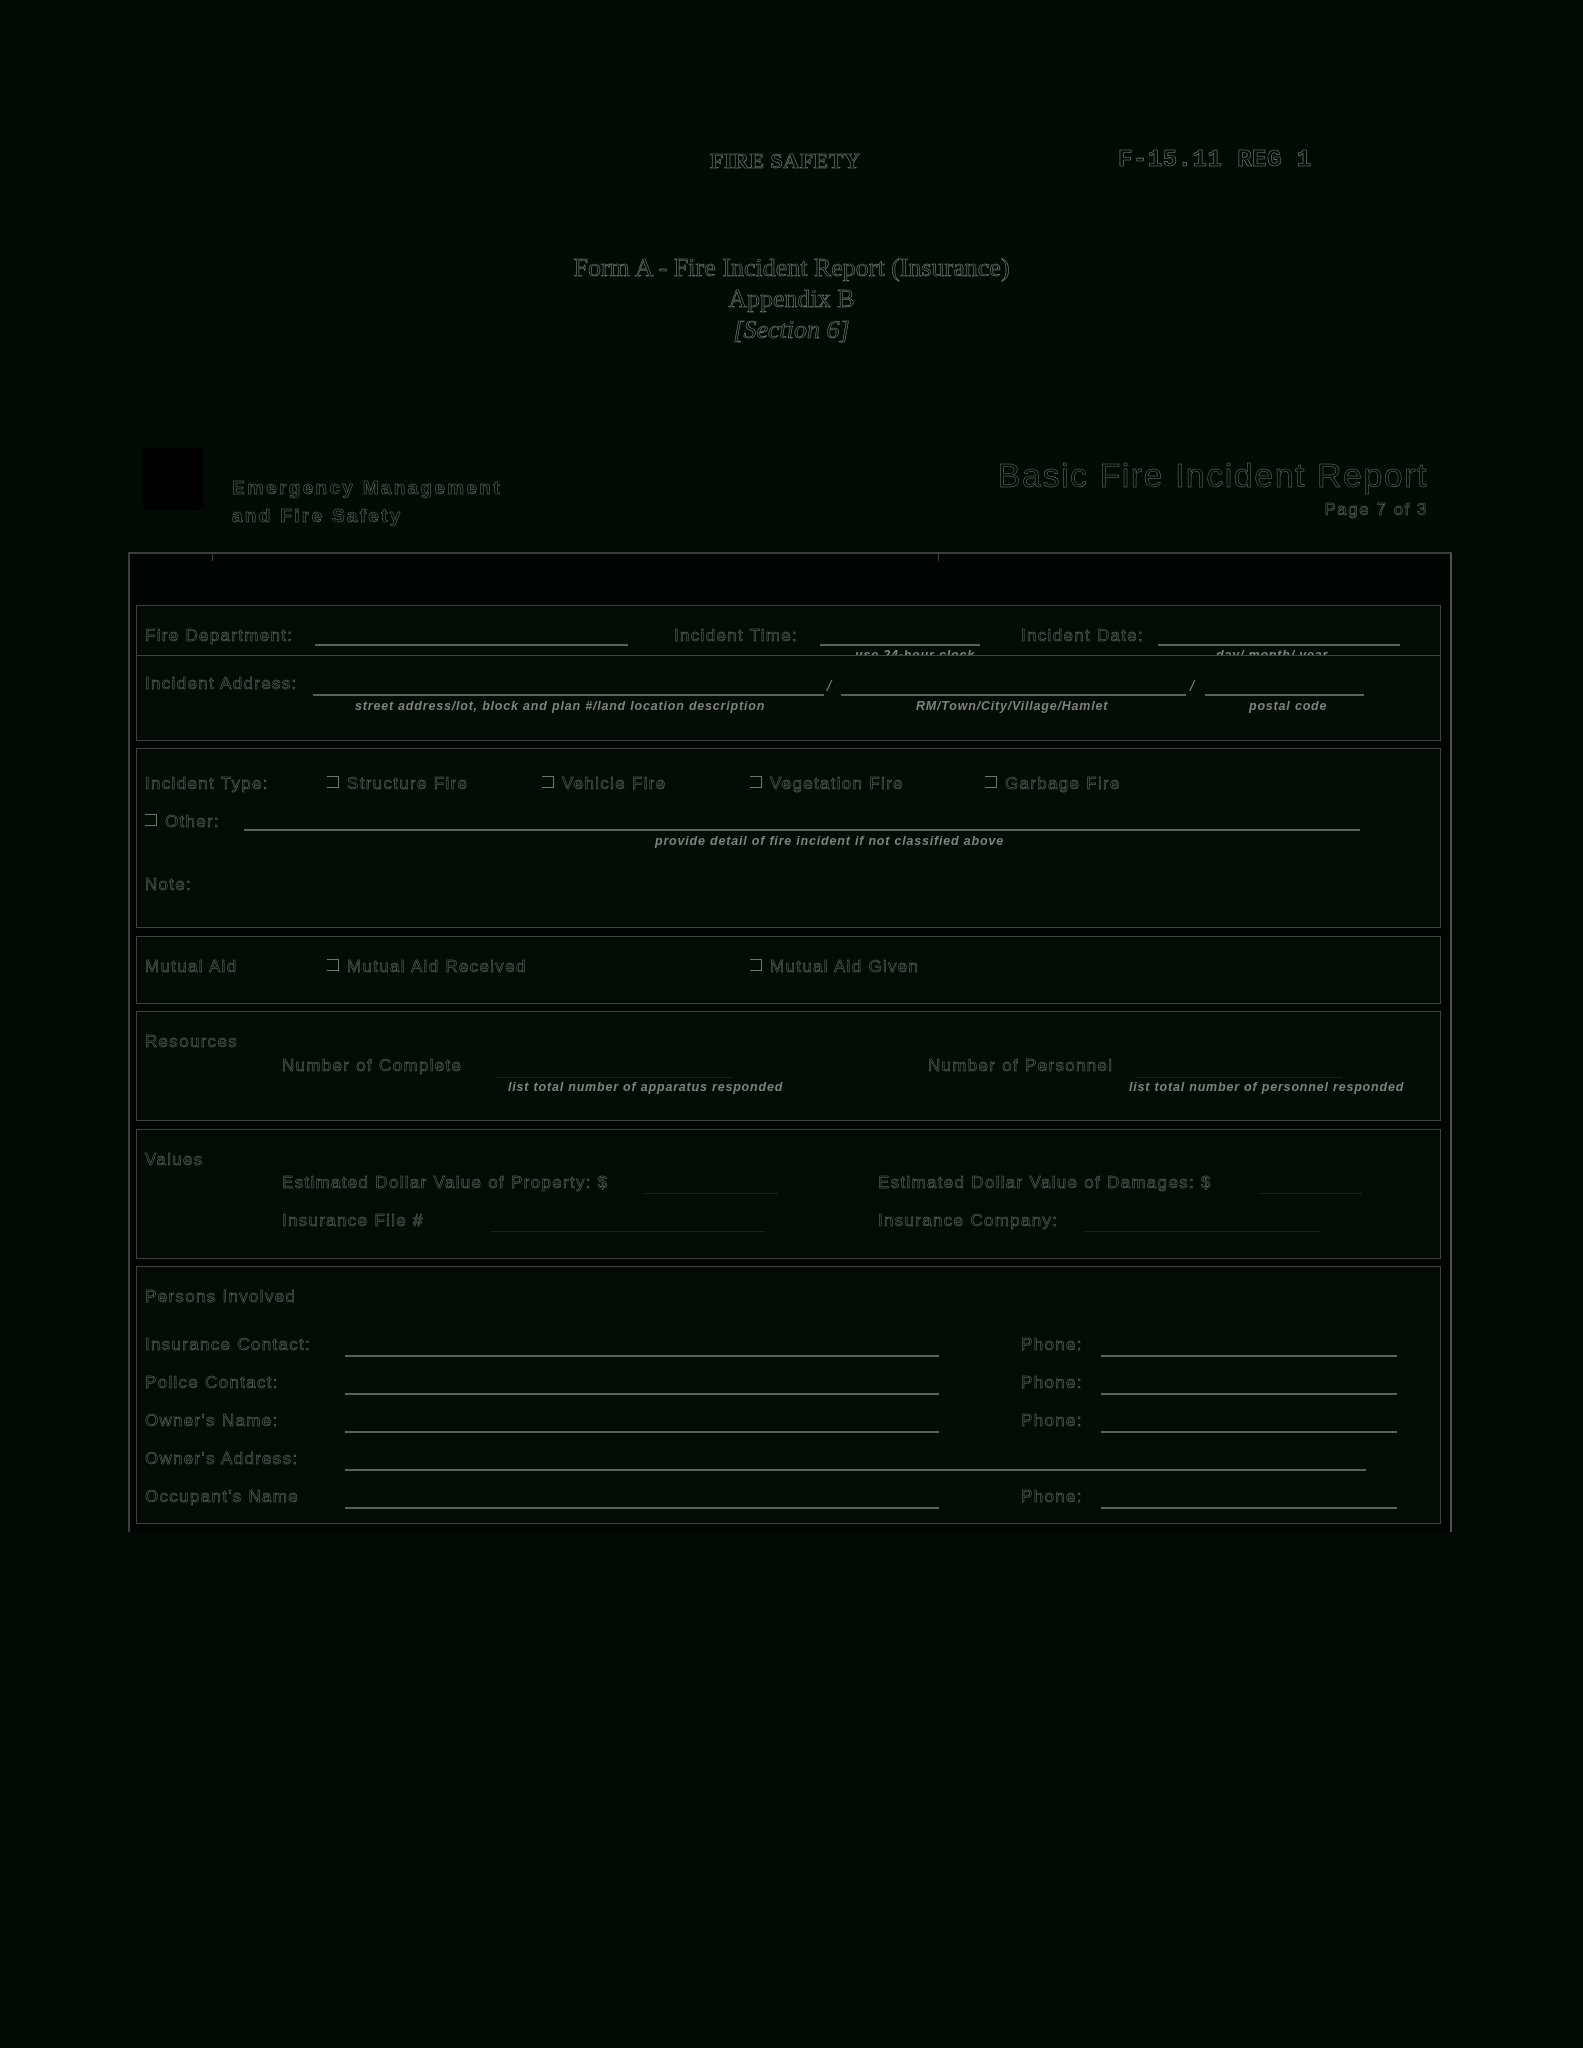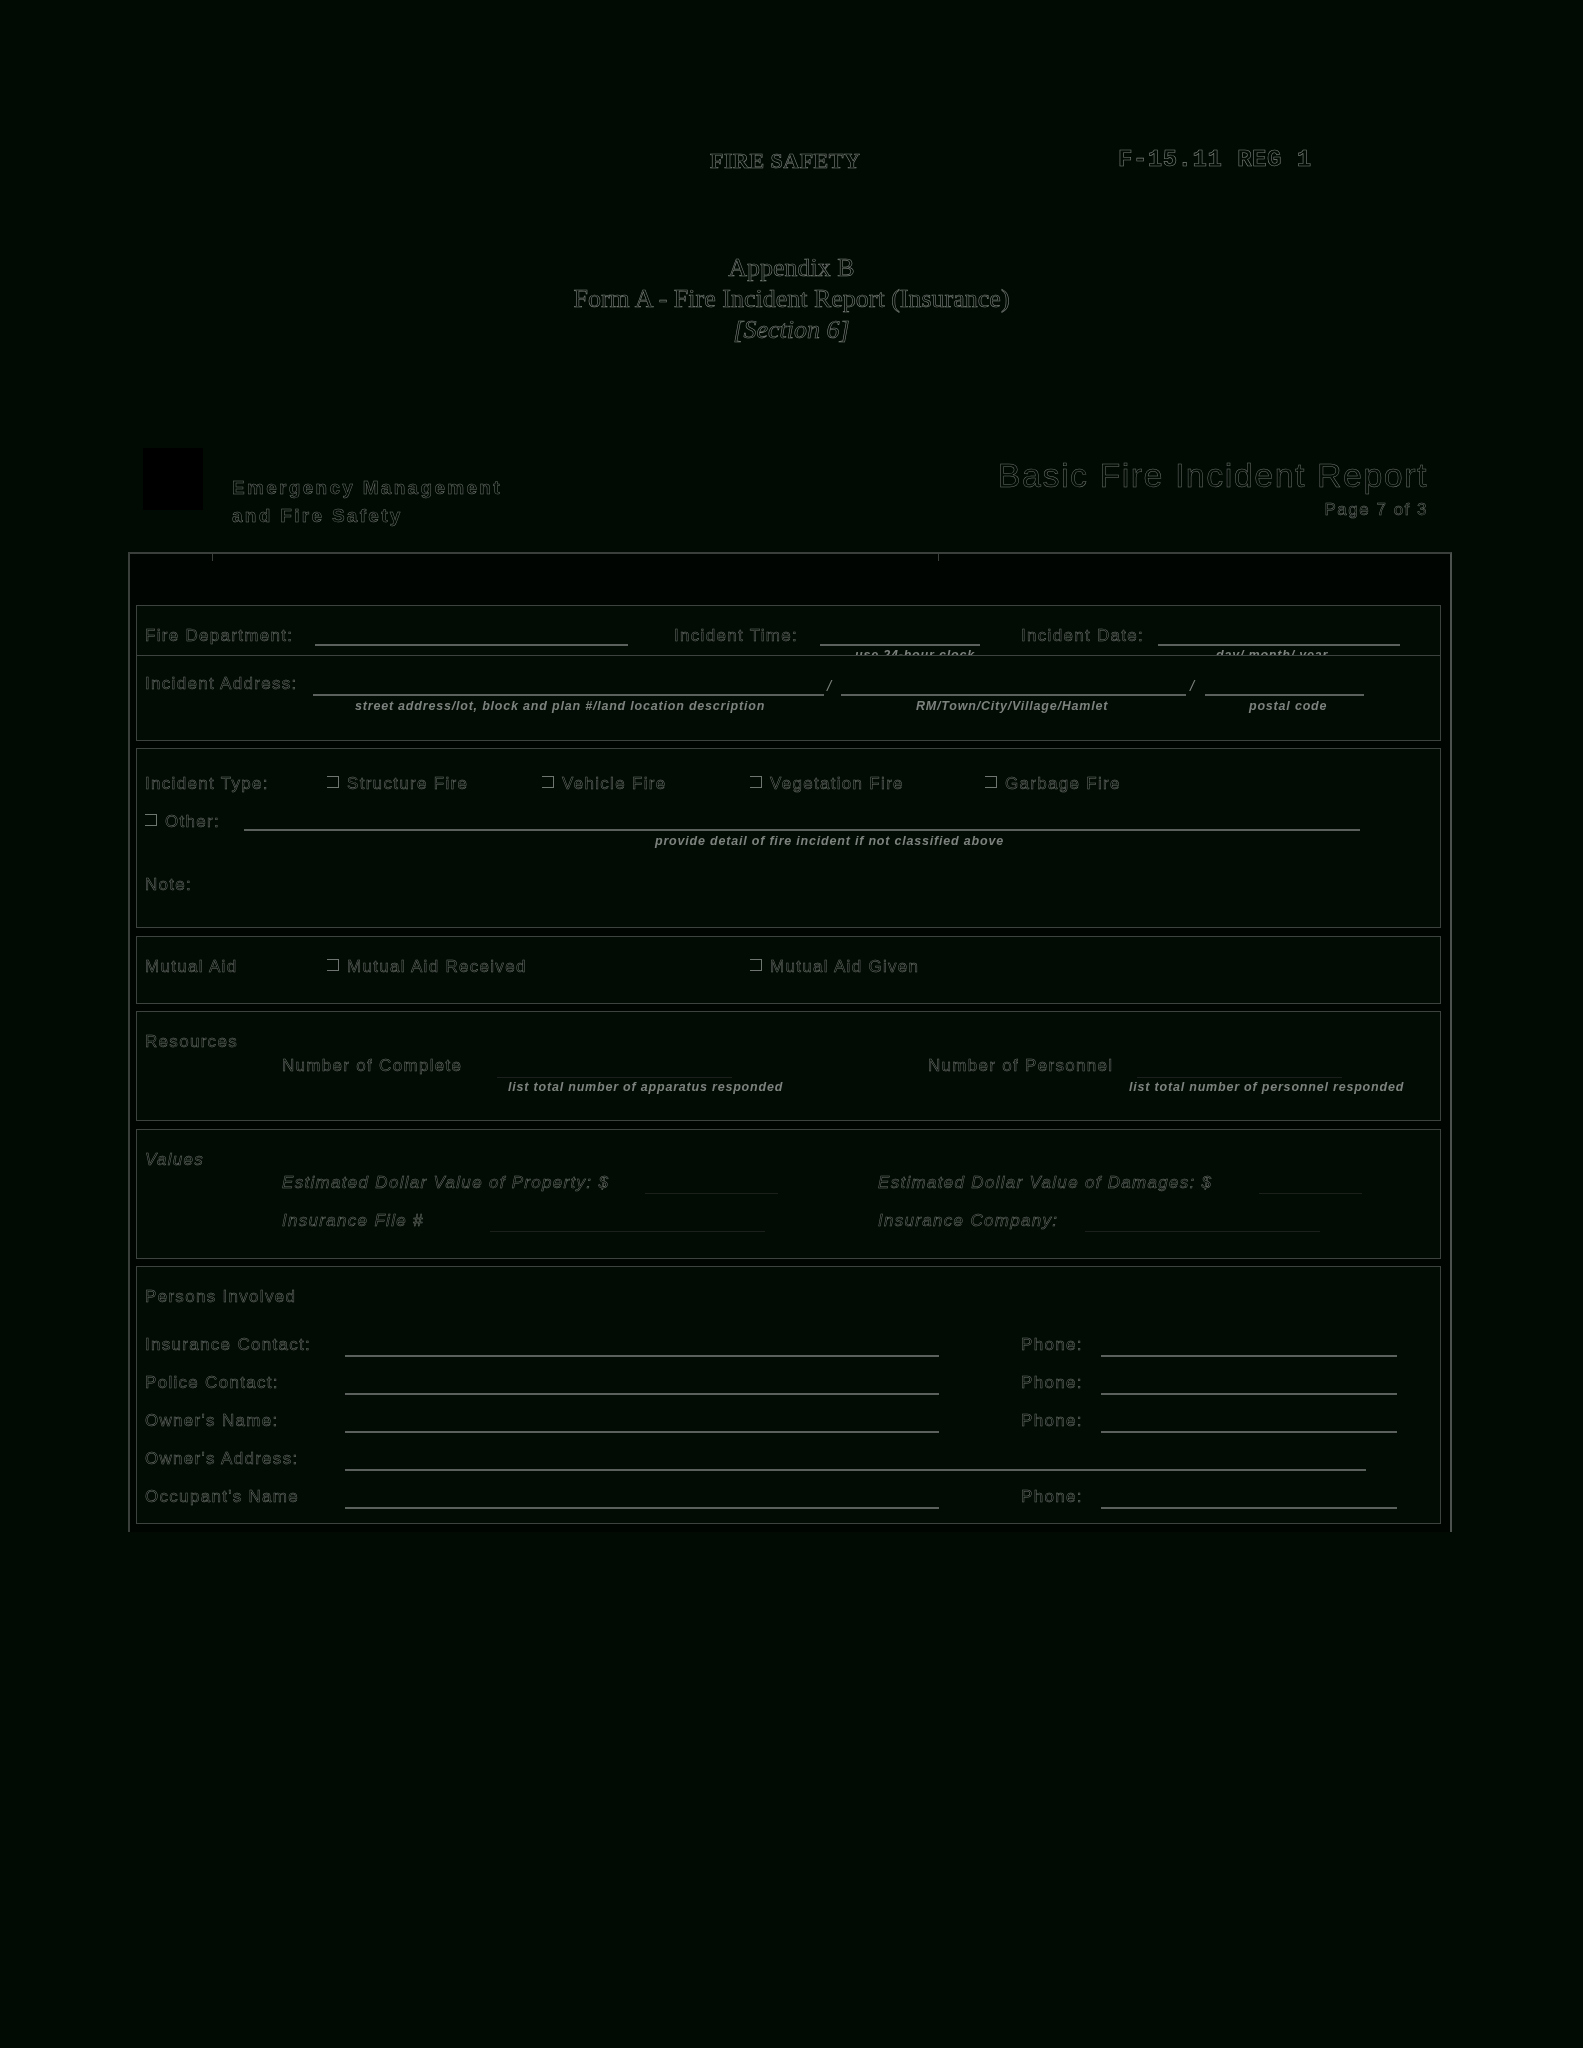--- a/index.html
+++ b/index.html
@@ -31,22 +31,22 @@
   .box { display:inline-block; width:11px; height:10px; border:1.5px solid #6f7570; border-left:none; margin-right:8px; vertical-align:1px; }
   .slash { position:absolute; font-size:15px; font-style:italic; color:#7c827d; }
 </style>
 </head>
 <body>
 
 <div class="abs serif outline hdr" style="left:710px;top:148px;">FIRE SAFETY</div>
 <div class="abs serif outline hdr" style="left:1118px;top:146px;font-size:24px;font-family:Liberation Mono, monospace;">F-15.11 REG 1</div>
 
 <div class="abs serif outline title-block">
+  <div>Form A - Fire Incident Report (Insurance)</div>
   <div>Appendix B</div>
-  <div>Form A - Fire Incident Report (Insurance)</div>
   <div class="i">[Section 6]</div>
 </div>
 
 <div class="abs logo-box"></div>
 <div class="abs org outline-thin">
   <div>Emergency Management</div>
   <div>and Fire Safety</div>
 </div>
 <div class="abs rtitle outline-thin">Basic Fire Incident Report</div>
 <div class="abs pageinfo outline-thin">Page 7 of 3</div>
@@ -99,21 +99,21 @@
 <div class="sec" style="top:1011px;height:108px;">
   <div class="lbl outline-thin" style="left:8px;top:20px;">Resources</div>
   <div class="lbl outline-thin" style="left:145px;top:44px;">Number of Complete</div>
   <div class="line faint" style="left:360px;top:65px;width:235px;"></div>
   <div class="hint" style="left:371px;top:68px;">list total number of apparatus responded</div>
   <div class="lbl outline-thin" style="left:791px;top:44px;">Number of Personnel</div>
   <div class="line faint" style="left:1000px;top:65px;width:205px;"></div>
   <div class="hint" style="left:992px;top:68px;">list total number of personnel responded</div>
 </div>
 
-<div class="sec" style="top:1129px;height:128px;font-style:italic;">
+<div class="sec" style="top:1129px;height:128px;">
   <div class="lbl outline-thin" style="left:8px;top:20px;">Values</div>
   <div class="lbl outline-thin" style="left:145px;top:43px;">Estimated Dollar Value of Property:  $</div>
   <div class="line faint" style="left:508px;top:63px;width:133px;"></div>
   <div class="lbl outline-thin" style="left:741px;top:43px;text-align:center;">Estimated Dollar Value of Damages:  $</div>
   <div class="line faint" style="left:1122px;top:63px;width:103px;"></div>
   <div class="lbl outline-thin" style="left:145px;top:81px;">Insurance File #</div>
   <div class="line faint" style="left:353px;top:101px;width:275px;"></div>
   <div class="lbl outline-thin" style="left:741px;top:81px;">Insurance Company:</div>
   <div class="line faint" style="left:948px;top:101px;width:235px;"></div>
 </div>

